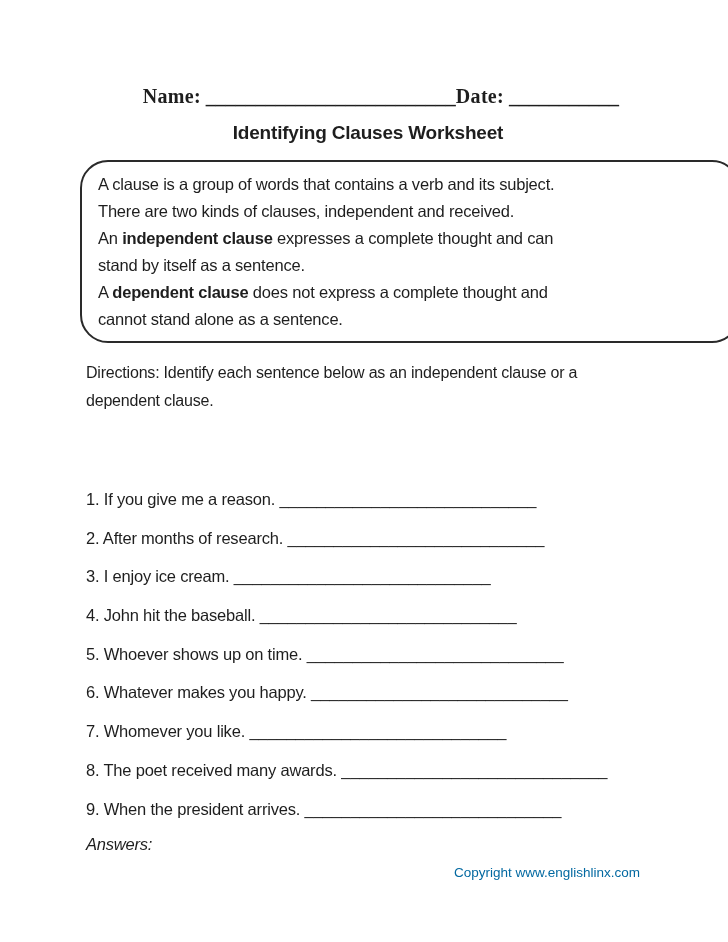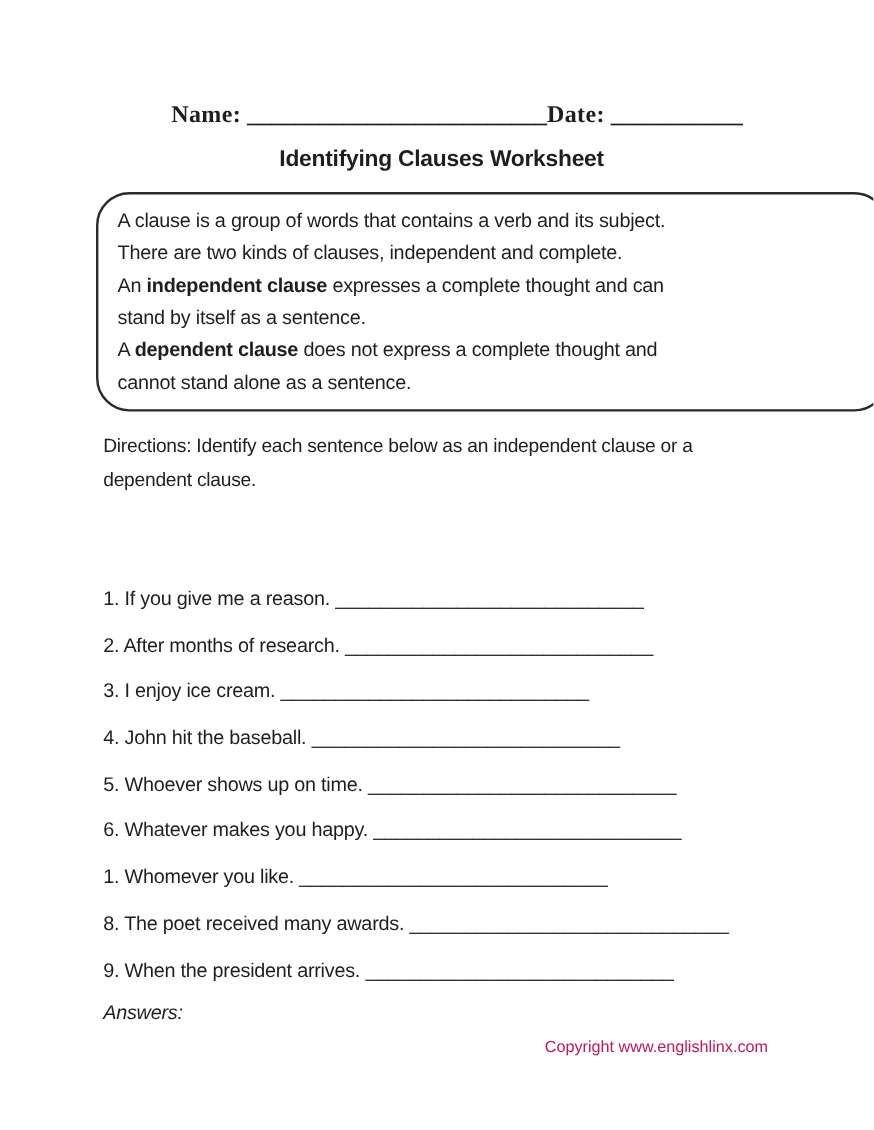--- a/index.html
+++ b/index.html
@@ -106,21 +106,21 @@
     font-size: 16.5px;
     font-style: italic;
     letter-spacing: -0.2px;
   }
   
   .copyright {
     position: absolute;
     top: 865px;
     right: 88px;
     font-size: 13.5px;
-    color: #be185d;
+    color: #0369a1;
   }
 </style>
 </head>
 <body>
 
 <div class="page">
 
   <div class="header-row">
     <span>
       <span class="field-label">Name:</span>
@@ -129,41 +129,41 @@
     <span>
       <span class="field-label">Date:</span>
       <span class="blank-line">___________</span>
     </span>
   </div>
 
   <div class="title">Identifying Clauses Worksheet</div>
 
   <div class="info-box" id="info-box">
       <div class="box-line"><span>A clause is a group of words that contains a verb and its subject.</span></div>
-      <div class="box-line"><span>There are two kinds of clauses, </span><span class="seg-i">independent</span><span> and </span><span class="seg-i">complete</span><span>.</span></div>
+      <div class="box-line"><span>There are two kinds of clauses, </span><span class="seg-i">independent</span><span> and </span><span class="seg-i">received</span><span>.</span></div>
       <div class="box-line"><span>An </span><span class="seg-b">independent clause</span><span> expresses a complete thought and can</span></div>
       <div class="box-line"><span>stand by itself as a sentence.</span></div>
       <div class="box-line"><span>A </span><span class="seg-b">dependent clause</span><span> does not express a complete thought and</span></div>
       <div class="box-line"><span>cannot stand alone as a sentence.</span></div>
     </div>
 
   <div class="directions" id="directions">
       <div>Directions: Identify each sentence below as an independent clause or a</div>
       <div>dependent clause.</div>
     </div>
 
 
   <div class="questions" id="questions">
       <div class="question-row"><span>1. If you give me a reason. </span><span class="blank-line">____________________________</span></div>
       <div class="question-row"><span>2. After months of research. </span><span class="blank-line">____________________________</span></div>
       <div class="question-row"><span>3. I enjoy ice cream. </span><span class="blank-line">____________________________</span></div>
       <div class="question-row"><span>4. John hit the baseball. </span><span class="blank-line">____________________________</span></div>
       <div class="question-row"><span>5. Whoever shows up on time. </span><span class="blank-line">____________________________</span></div>
       <div class="question-row"><span>6. Whatever makes you happy. </span><span class="blank-line">____________________________</span></div>
-      <div class="question-row"><span>1. Whomever you like. </span><span class="blank-line">____________________________</span></div>
+      <div class="question-row"><span>7. Whomever you like. </span><span class="blank-line">____________________________</span></div>
       <div class="question-row"><span>8. The poet received many awards. </span><span class="blank-line">_____________________________</span></div>
       <div class="question-row"><span>9. When the president arrives. </span><span class="blank-line">____________________________</span></div>
     </div>
 
   <div class="answers-label">Answers:</div>
 
   <div class="copyright">Copyright www.englishlinx.com</div>
 
 </div>
 

